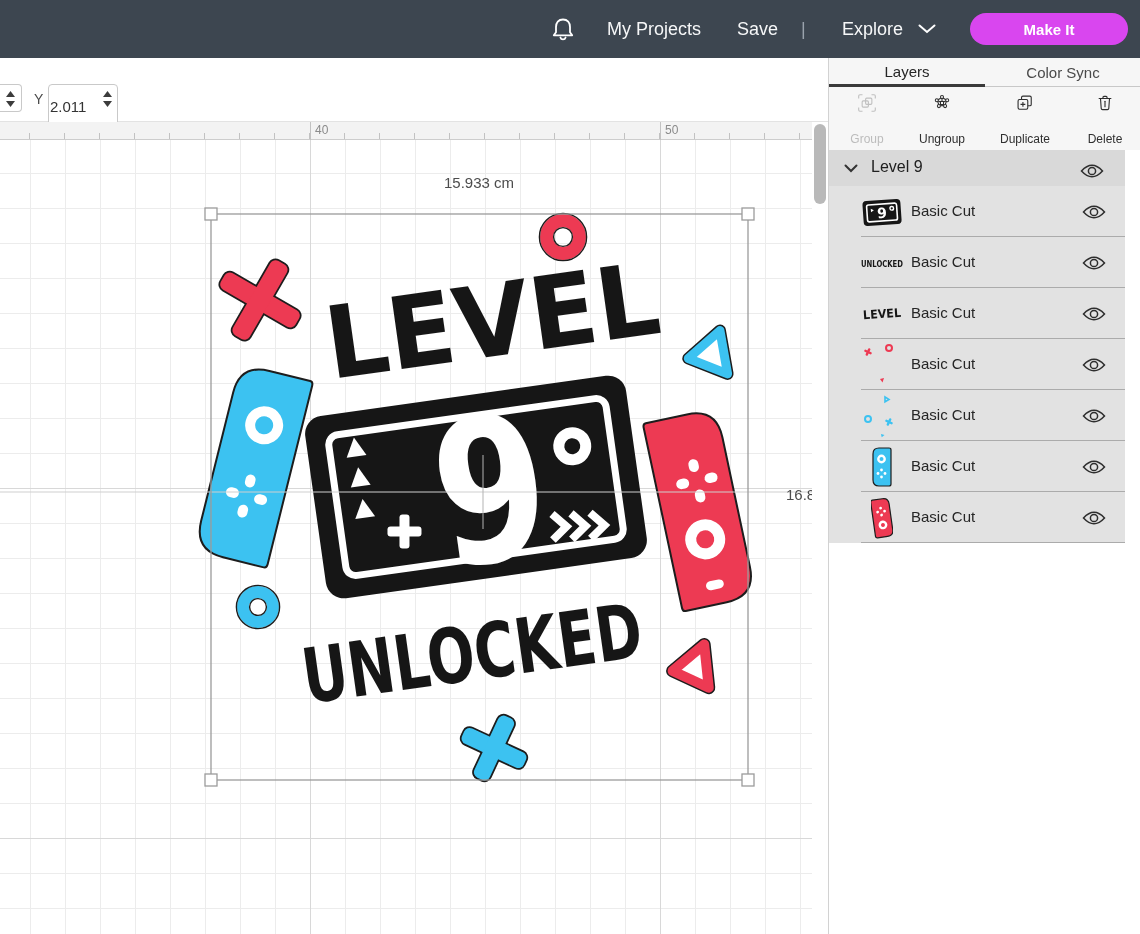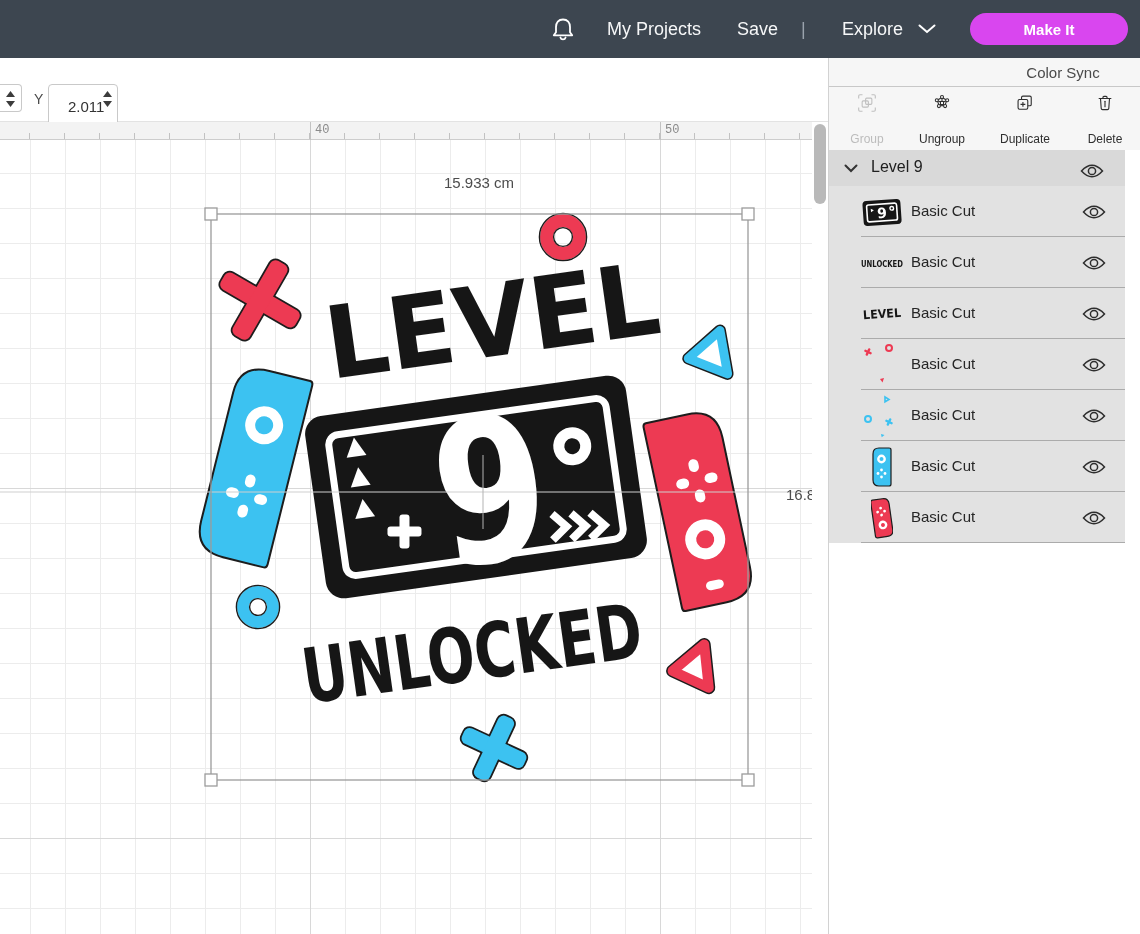--- a/index.html
+++ b/index.html
@@ -17,31 +17,31 @@
             font-family:"Liberation Sans",sans-serif; cursor:pointer; }
 
   
   .canvas-toolbar { position:absolute; left:0; top:58px; width:828px; height:64px; background:#fff;
                     border-bottom:1px solid #e3e3e3; }
   .stepper-stub { position:absolute; left:0; top:26px; width:22px; height:28px; background:#fff;
                   border:1px solid #c9c9c9; border-left:none; border-radius:0 4px 4px 0; cursor:pointer; }
   .coord-label { position:absolute; left:34px; top:33px; font-size:14px; color:#4a4a4a; }
   .coord-input { position:absolute; left:48px; top:26px; width:70px; height:44px; background:#fff;
                  border:1px solid #c9c9c9; border-radius:4px; font-size:15px; color:#333;
-                 display:flex; align-items:center; padding-left:19px; cursor:text; }
+                 display:flex; align-items:center; padding-left:1px; cursor:text; }
   .spin { position:absolute; right:5px; top:6px; cursor:pointer; }
 
   
   .ruler { position:absolute; left:0; top:122px; width:812px; height:18px; background:#f3f3f3;
            border-bottom:1px solid #cdcdcd; }
   .ruler .minor { position:absolute; left:0; bottom:0; width:812px; height:6px;
      background-image:repeating-linear-gradient(to right, transparent 0, transparent 34px, #c2c2c2 34px, #c2c2c2 35px);
      background-position:-5px 0; }
   .ruler .major { position:absolute; top:0; width:1px; height:18px; background:#c2c2c2; }
-  .ruler .rlabel { position:absolute; top:1px; font-size:12px; color:#8a8a8a;font-family:Liberation Mono, monospace; }
+  .ruler .rlabel { position:absolute; top:1px; font-size:12px; color:#8a8a8a; }
 
   
   .canvas { position:absolute; left:0; top:140px; width:812px; height:794px; background:#fff;
      background-image:
        linear-gradient(to right, #d8d8d8 1px, transparent 1px),
        linear-gradient(to bottom, #d8d8d8 1px, transparent 1px),
        linear-gradient(to right, #ececec 1px, transparent 1px),
        linear-gradient(to bottom, #ececec 1px, transparent 1px);
      background-size:350px 350px, 350px 350px, 35px 35px, 35px 35px;
      background-position:310px 0, 0 348px, 30px 0, 0 33px; }
@@ -235,20 +235,21 @@
     </svg>
   </div>
 
   <div class="vscroll">
     <div class="thumb"></div>
   </div>
 
   <aside class="panel">
 
     <div class="tabs">
+      <div class="tab active" style="left:0">Layers</div>
       <div class="tab" style="left:156px">Color Sync</div>
     </div>
 
     <div class="actionsbar">
       <button class="action disabled" style="left:2px">
         <svg width="26" height="26" viewBox="0 0 26 26">
           <g fill="none" stroke="#c0c0c0" stroke-width="1.6">
             <path d="M1,6.5 V2.8 Q1,1 2.8,1 H6.5 M19.5,1 H23.2 Q25,1 25,2.8 V6.5 M25,19.5 V23.2 Q25,25 23.2,25 H19.5 M6.5,25 H2.8 Q1,25 1,23.2 V19.5"></path>
             <rect x="6" y="10" width="9" height="9" rx="1.5"></rect>
             <rect x="11" y="6" width="9" height="9" rx="1.5"></rect>

